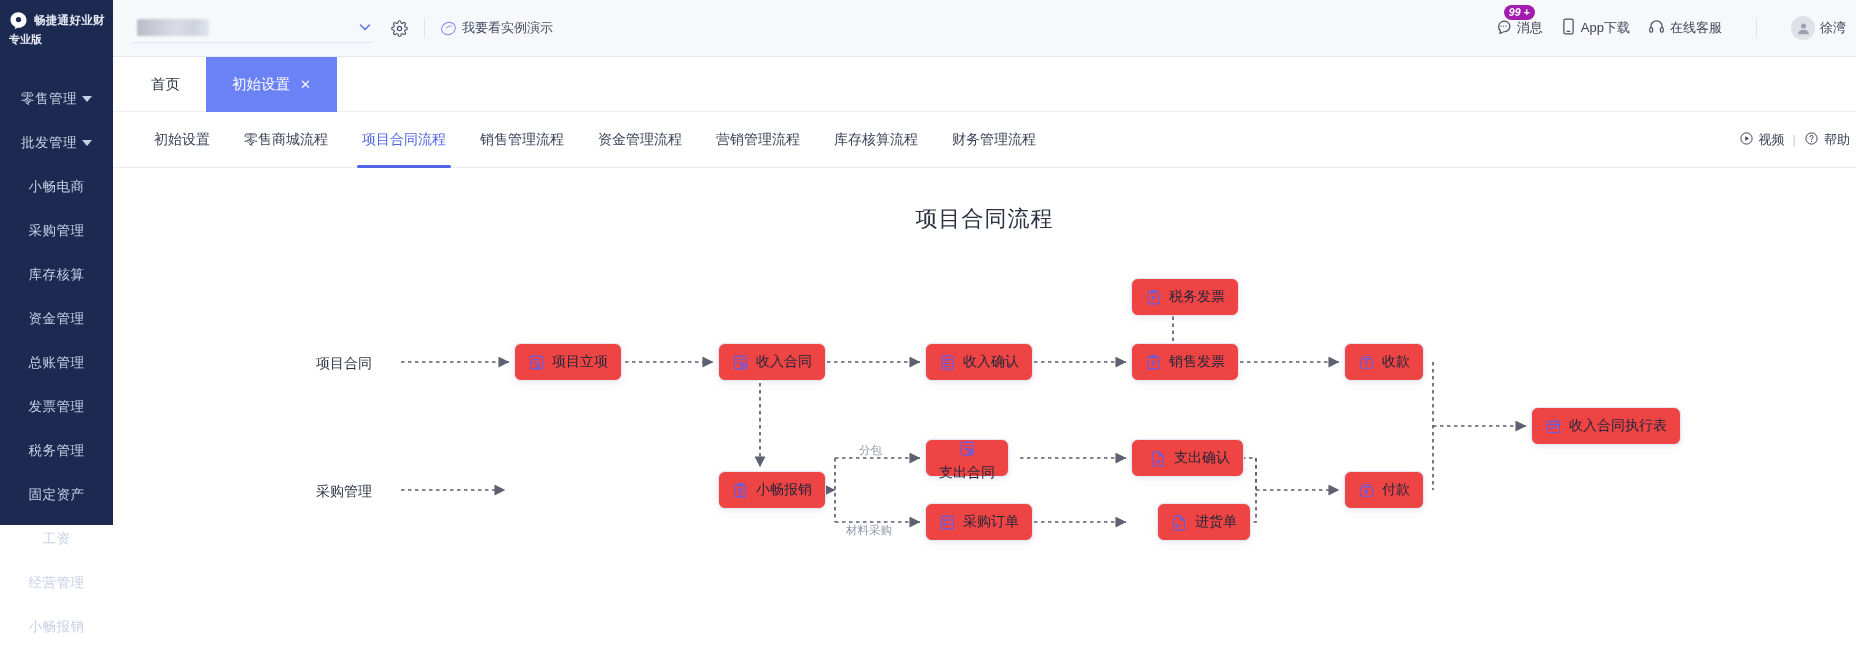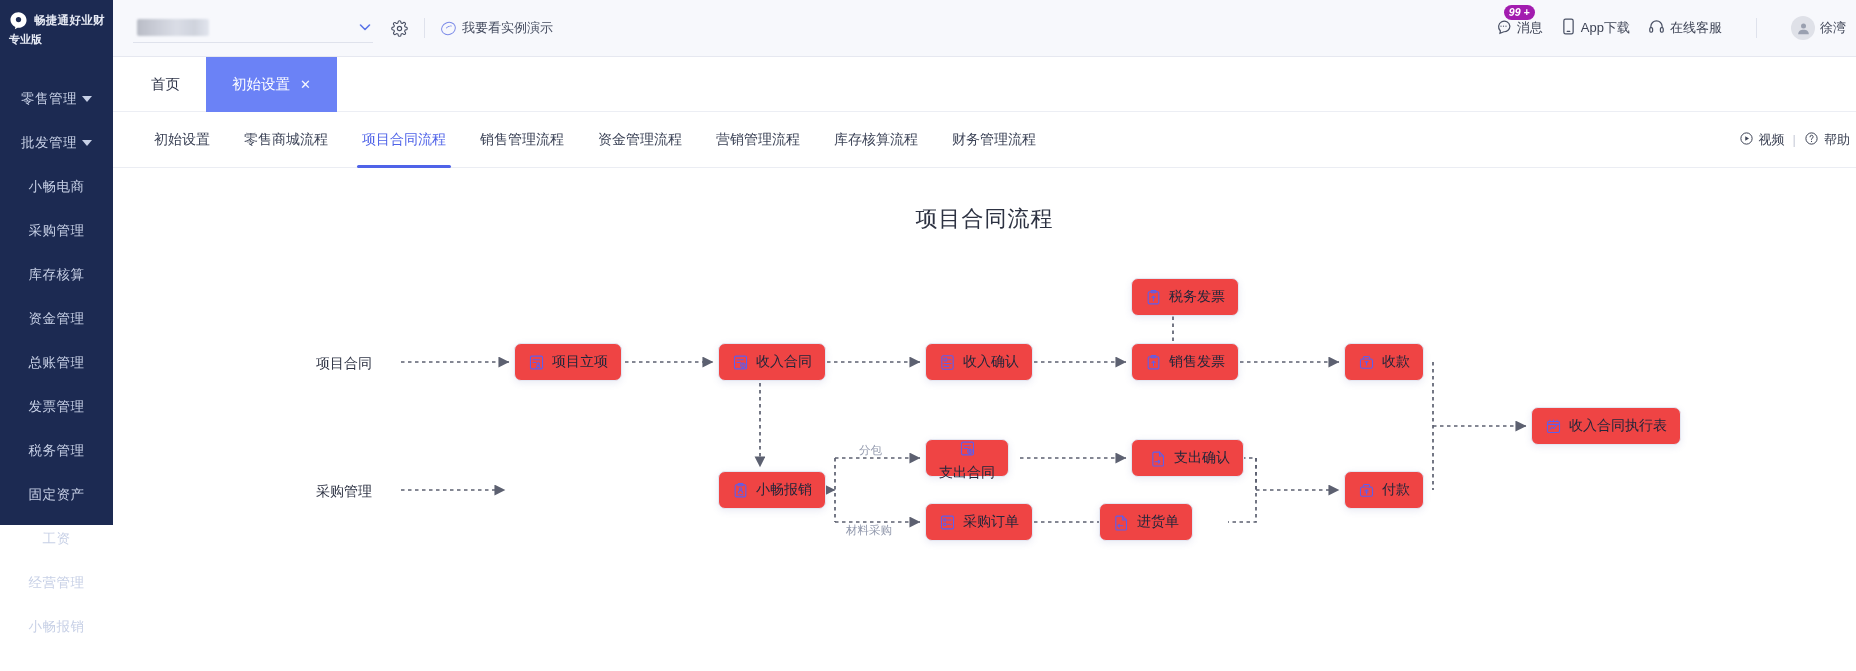--- a/index.html
+++ b/index.html
@@ -482,21 +482,21 @@
             <svg width="17" height="17" viewBox="0 0 24 24" fill="none" stroke="#5b5ef0" stroke-width="1.5" stroke-linecap="round" stroke-linejoin="round">
               <rect x="3.5" y="3" width="17" height="18" rx="2"></rect>
               <rect x="6.5" y="6.8" width="3.2" height="3.2" rx=".7"></rect>
               <rect x="6.5" y="13" width="3.2" height="3.2" rx=".7"></rect>
               <line x1="12" y1="8.4" x2="17.5" y2="8.4"></line>
               <line x1="12" y1="14.6" x2="17.5" y2="14.6"></line>
             </svg>
           </span>
           <span>采购订单</span>
         </div>
-        <div class="node" style="left: 986px; top: 335px; text-align: center;">
+        <div class="node" style="left: 1044px; top: 335px; text-align: center;">
           <span style="display: flex;">
             <svg width="17" height="17" viewBox="0 0 24 24" fill="none" stroke="#5b5ef0" stroke-width="1.5" stroke-linecap="round" stroke-linejoin="round">
               <path d="M5.5 3h8l5.5 5.5V21a1.5 1.5 0 0 1-1.5 1.5H5.5A1.5 1.5 0 0 1 4 21V4.5A1.5 1.5 0 0 1 5.5 3z"></path>
               <path d="M13.5 3v5.5H19"></path>
               <path d="M14 16.5H7m0 0l2-2m-2 2l2 2"></path>
             </svg>
           </span>
           <span>进货单</span>
         </div>
       </div>

